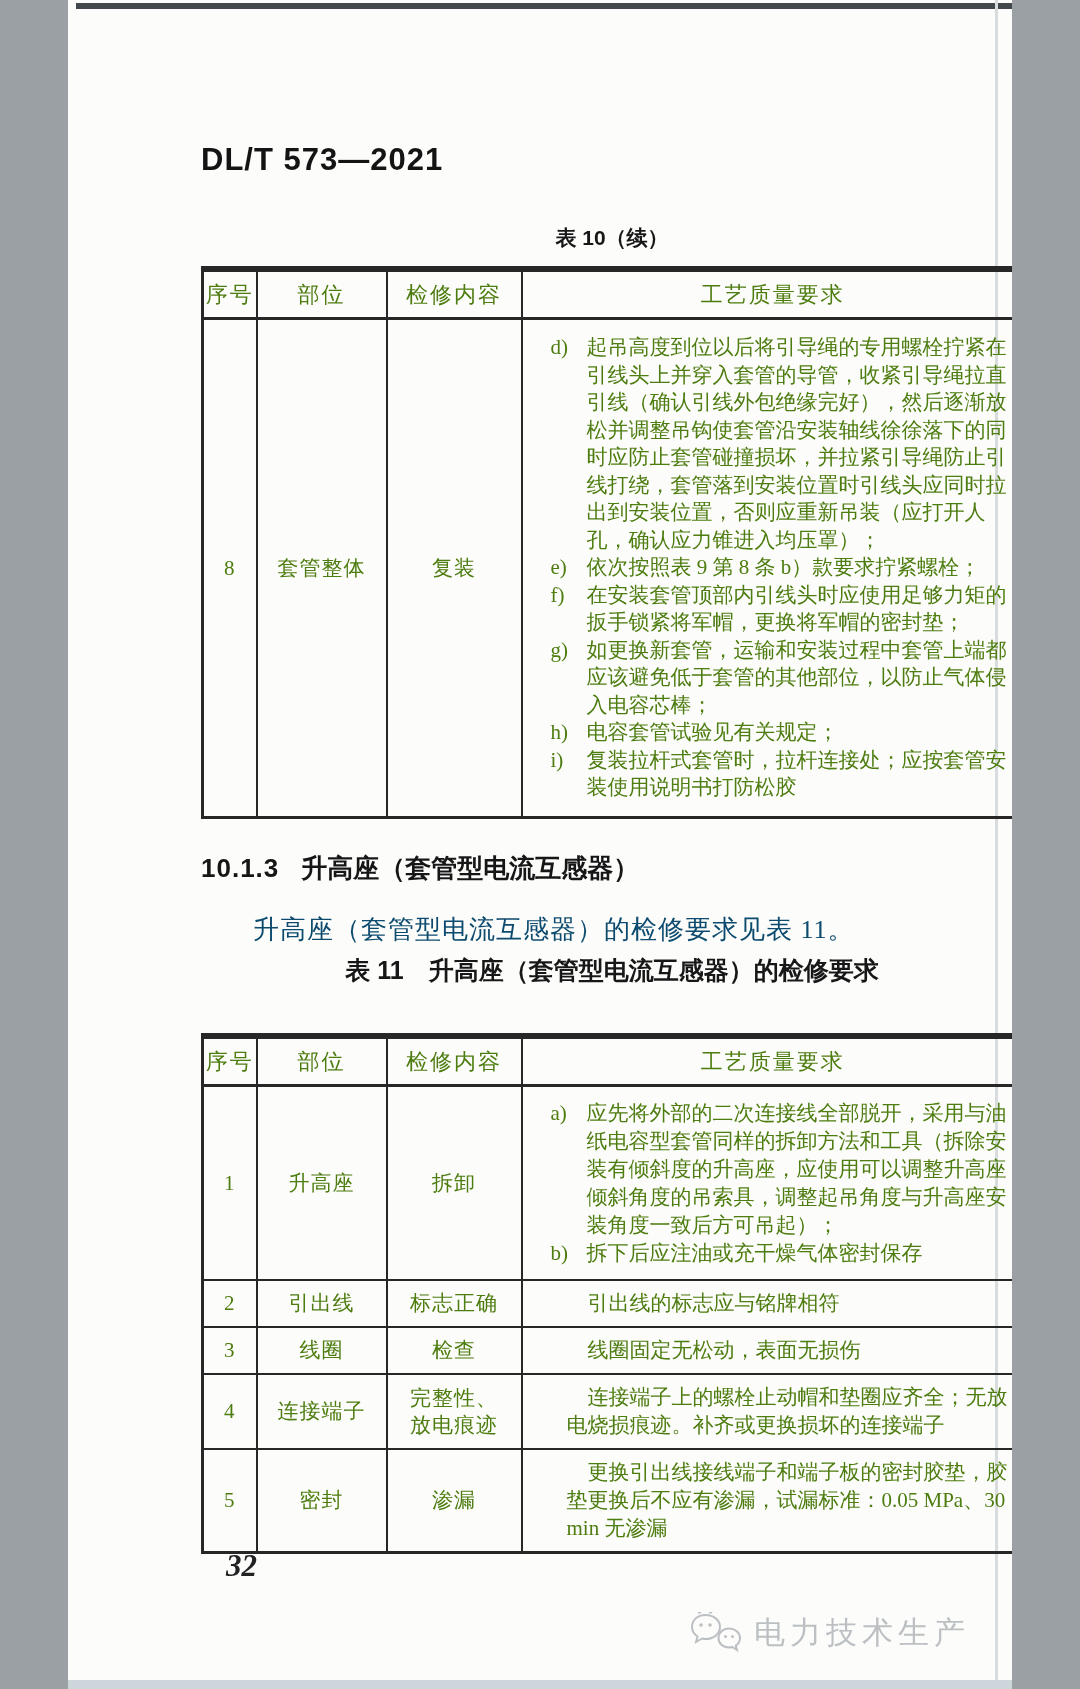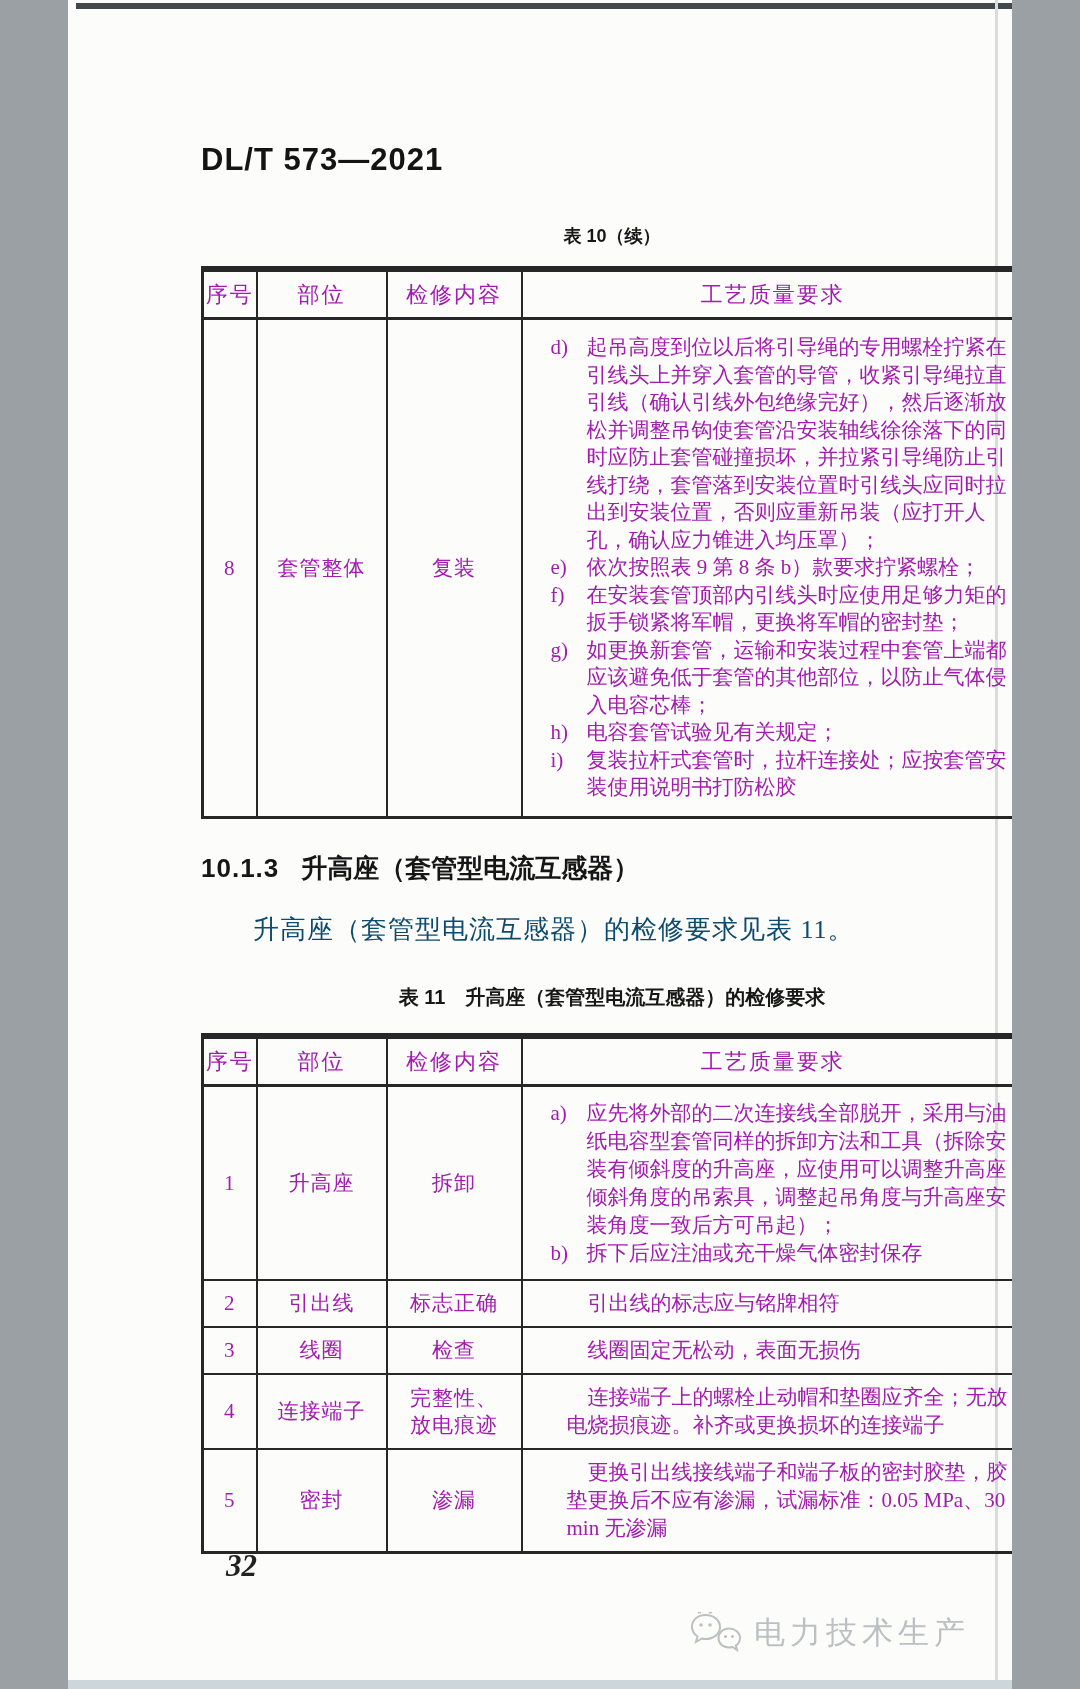--- a/index.html
+++ b/index.html
@@ -13,29 +13,29 @@
   .bottom-strip { position:absolute; left:0; bottom:0; width:100%; height:9px; background:#ccd6db; }
 
   .doc-number {
     position:absolute; top:142px; left:133px;
     font-family:"Liberation Sans","DejaVu Sans",sans-serif;
     font-weight:bold; font-size:31px; letter-spacing:1px; color:#141414;
   }
   .table-title {
     position:absolute; left:133px; width:822px; text-align:center;
     font-family:"Liberation Sans","DejaVu Sans",sans-serif;
-    font-weight:bold; font-size:18px; color:#171717;
+    font-weight:bold; font-size:21px; color:#171717;
   }
   .t10-title { top:224px; }
-  .t11-title { top:984px; font-size:20px; }
+  .t11-title { top:954px; font-size:25px; }
 
   table.spec {
     position:absolute; left:133px; width:822px;
     border-collapse:collapse; table-layout:fixed;
-    font-size:21px; color:#a21caf;
+    font-size:21px; color:#4d7c0f;
   }
   table.spec.t10 { top:266px; }
   table.spec.t11 { top:1033px; }
   table.spec th, table.spec td { border:2px solid #272727; padding:0; }
   table.spec { border:3px solid #272727; border-top-width:6px; }
   table.spec th {
     height:45px; font-weight:normal; font-size:22px; text-align:center;
     vertical-align:middle; border-bottom-width:3px; letter-spacing:2px;
   }
   td.c-mid {

